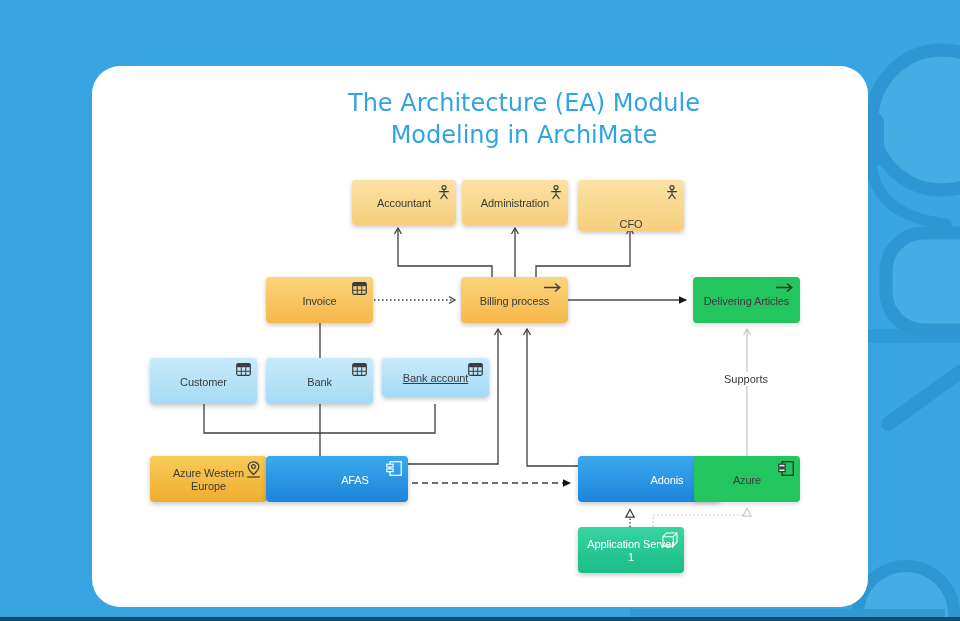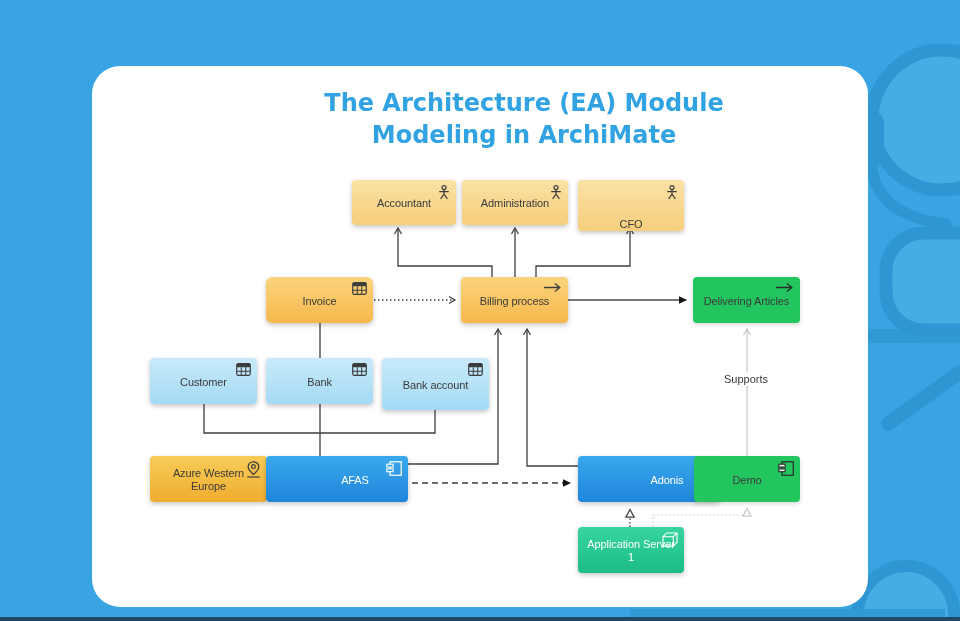--- a/index.html
+++ b/index.html
@@ -1,21 +1,21 @@
 <!DOCTYPE html>
 <html><head>
 <meta charset="utf-8">
 <style>
   html,body{margin:0;padding:0;}
   body{font-family:"Liberation Sans", sans-serif; background:#222;}
   .stage{position:relative;width:960px;height:621px;overflow:hidden;background:#38A5E2;}
   .bg-svg{position:absolute;left:0;top:0;z-index:0;pointer-events:none;}
   .card{position:absolute;left:92px;top:66px;width:776px;height:541px;background:#fff;border-radius:28px;z-index:1;}
   .page-title{position:absolute;left:92px;top:88px;width:864px;text-align:center;z-index:2;
-    font-family:"DejaVu Sans", sans-serif;font-weight:bold;font-size:24px;line-height:1.33;color:#31A3E2;}
+    font-family:"DejaVu Sans", sans-serif;font-weight:normal;font-size:24px;line-height:1.33;color:#31A3E2;}
   .edges-svg{position:absolute;left:0;top:0;z-index:3;pointer-events:none;}
   .diagram-canvas{position:absolute;left:0;top:0;width:960px;height:621px;z-index:4;pointer-events:none;}
   .node{position:absolute;border-radius:4px;display:flex;align-items:center;justify-content:center;
     box-shadow:0 2px 5px rgba(50,50,50,.28);font-size:11px;color:#3b3b3b;pointer-events:auto;cursor:default;}
   .pal-cream{background:linear-gradient(180deg,#FAE2A4,#F7CE7C);}
   .pal-orange{background:linear-gradient(180deg,#FAD47C,#F6B84C);}
   .pal-yellow{background:linear-gradient(180deg,#F8CC58,#EFAD2F);}
   .pal-lightblue{background:linear-gradient(180deg,#C8EAFA,#A4DAF5);}
   .pal-blue{background:linear-gradient(180deg,#3AA8ED,#1E85DB);color:#fff;padding-left:36px;}
   .pal-green{background:linear-gradient(180deg,#37D4A1,#1BBC88);color:#fff;}
@@ -107,21 +107,21 @@
             <path d="M6,4.6 V9.2 M1.2,6.6 H10.8 M6,9.2 L2.6,13.8 M6,9.2 L9.4,13.8" fill="none" stroke="#3d3d3d" stroke-width="1.2"></path>
           </svg></span>
       </div>
       <div class="node pal-cream" style="left: 578px; top: 180px; width: 106px; height: 51px; align-items: flex-end;">
         <span class="nlabel">CFO</span>
         <span class="nicon"><svg width="12" height="15" viewBox="0 0 12 15">
             <circle cx="6" cy="2.6" r="2" fill="none" stroke="#3d3d3d" stroke-width="1.2"></circle>
             <path d="M6,4.6 V9.2 M1.2,6.6 H10.8 M6,9.2 L2.6,13.8 M6,9.2 L9.4,13.8" fill="none" stroke="#3d3d3d" stroke-width="1.2"></path>
           </svg></span>
       </div>
-      <div class="node pal-orange" style="left: 266px; top: 277px; width: 107px; height: 46px; border-radius: 6px;">
+      <div class="node pal-orange" style="left: 266px; top: 277px; width: 107px; height: 46px;">
         <span class="nlabel">Invoice</span>
         <span class="nicon"><svg width="15" height="13" viewBox="0 0 16 14">
             <rect x="0.7" y="0.7" width="14.6" height="12.6" rx="1.6" fill="none" stroke="#3d3d3d" stroke-width="1.3"></rect>
             <rect x="0.7" y="0.7" width="14.6" height="3.9" rx="1.2" fill="#3d3d3d"></rect>
             <path d="M5.6,4.6 v8.7 M10.4,4.6 v8.7 M0.7,8.9 h14.6" stroke="#3d3d3d" stroke-width="1.1" fill="none"></path>
           </svg></span>
       </div>
       <div class="node pal-orange" style="left: 461px; top: 277px; width: 107px; height: 46px;">
         <span class="nlabel">Billing process</span>
         <span class="nicon"><svg width="19" height="11" viewBox="0 0 19 11">
@@ -143,21 +143,21 @@
           </svg></span>
       </div>
       <div class="node pal-lightblue" style="left: 266px; top: 358px; width: 107px; height: 46px;">
         <span class="nlabel">Bank</span>
         <span class="nicon"><svg width="15" height="13" viewBox="0 0 16 14">
             <rect x="0.7" y="0.7" width="14.6" height="12.6" rx="1.6" fill="none" stroke="#3d3d3d" stroke-width="1.3"></rect>
             <rect x="0.7" y="0.7" width="14.6" height="3.9" rx="1.2" fill="#3d3d3d"></rect>
             <path d="M5.6,4.6 v8.7 M10.4,4.6 v8.7 M0.7,8.9 h14.6" stroke="#3d3d3d" stroke-width="1.1" fill="none"></path>
           </svg></span>
       </div>
-      <div class="node pal-lightblue" style="left: 382px; top: 358px; width: 107px; height: 52px;">
+      <div class="node pal-lightblue" style="left: 382px; top: 358px; width: 107px; height: 39px; text-decoration: underline;">
         <span class="nlabel">Bank account</span>
         <span class="nicon"><svg width="15" height="13" viewBox="0 0 16 14">
             <rect x="0.7" y="0.7" width="14.6" height="12.6" rx="1.6" fill="none" stroke="#3d3d3d" stroke-width="1.3"></rect>
             <rect x="0.7" y="0.7" width="14.6" height="3.9" rx="1.2" fill="#3d3d3d"></rect>
             <path d="M5.6,4.6 v8.7 M10.4,4.6 v8.7 M0.7,8.9 h14.6" stroke="#3d3d3d" stroke-width="1.1" fill="none"></path>
           </svg></span>
       </div>
       <div class="node pal-yellow" style="left: 150px; top: 456px; width: 117px; height: 46px;">
         <span class="nlabel">Azure Western Europe</span>
         <span class="nicon"><svg width="15" height="17" viewBox="0 0 15 17">
@@ -176,21 +176,21 @@
       </div>
       <div class="node pal-blue" style="left: 578px; top: 456px; width: 106px; height: 46px;">
         <span class="nlabel">Adonis</span>
         <span class="nicon"><svg width="16" height="15" viewBox="0 0 17 16">
             <rect x="4.2" y="0.8" width="12" height="14.4" fill="none" stroke="#ffffff" stroke-width="1.3"></rect>
             <rect x="0.8" y="3.4" width="6.8" height="3" fill="#2f9de8" stroke="#ffffff" stroke-width="1.2"></rect>
             <rect x="0.8" y="8.4" width="6.8" height="3" fill="#2f9de8" stroke="#ffffff" stroke-width="1.2"></rect>
           </svg></span>
       </div>
       <div class="node pal-gray" style="left: 694px; top: 456px; width: 106px; height: 46px;">
-        <span class="nlabel">Demo</span>
+        <span class="nlabel">Azure</span>
         <span class="nicon"><svg width="16" height="15" viewBox="0 0 17 16">
             <rect x="4.2" y="0.8" width="12" height="14.4" fill="none" stroke="#2b2b2b" stroke-width="1.3"></rect>
             <rect x="0.8" y="3.4" width="6.8" height="3" fill="#f2f2f0" stroke="#2b2b2b" stroke-width="1.2"></rect>
             <rect x="0.8" y="8.4" width="6.8" height="3" fill="#f2f2f0" stroke="#2b2b2b" stroke-width="1.2"></rect>
           </svg></span>
       </div>
       <div class="node pal-green" style="left: 578px; top: 527px; width: 106px; height: 46px;">
         <span class="nlabel">Application Server 1</span>
         <span class="nicon"><svg width="16" height="15" viewBox="0 0 17 16">
             <path d="M1,5 L5,1 H16 V11 L12,15 H1 Z M1,5 H12 M12,5 L16,1 M12,5 V15" fill="none" stroke="#ffffff" stroke-width="1.2"></path>

